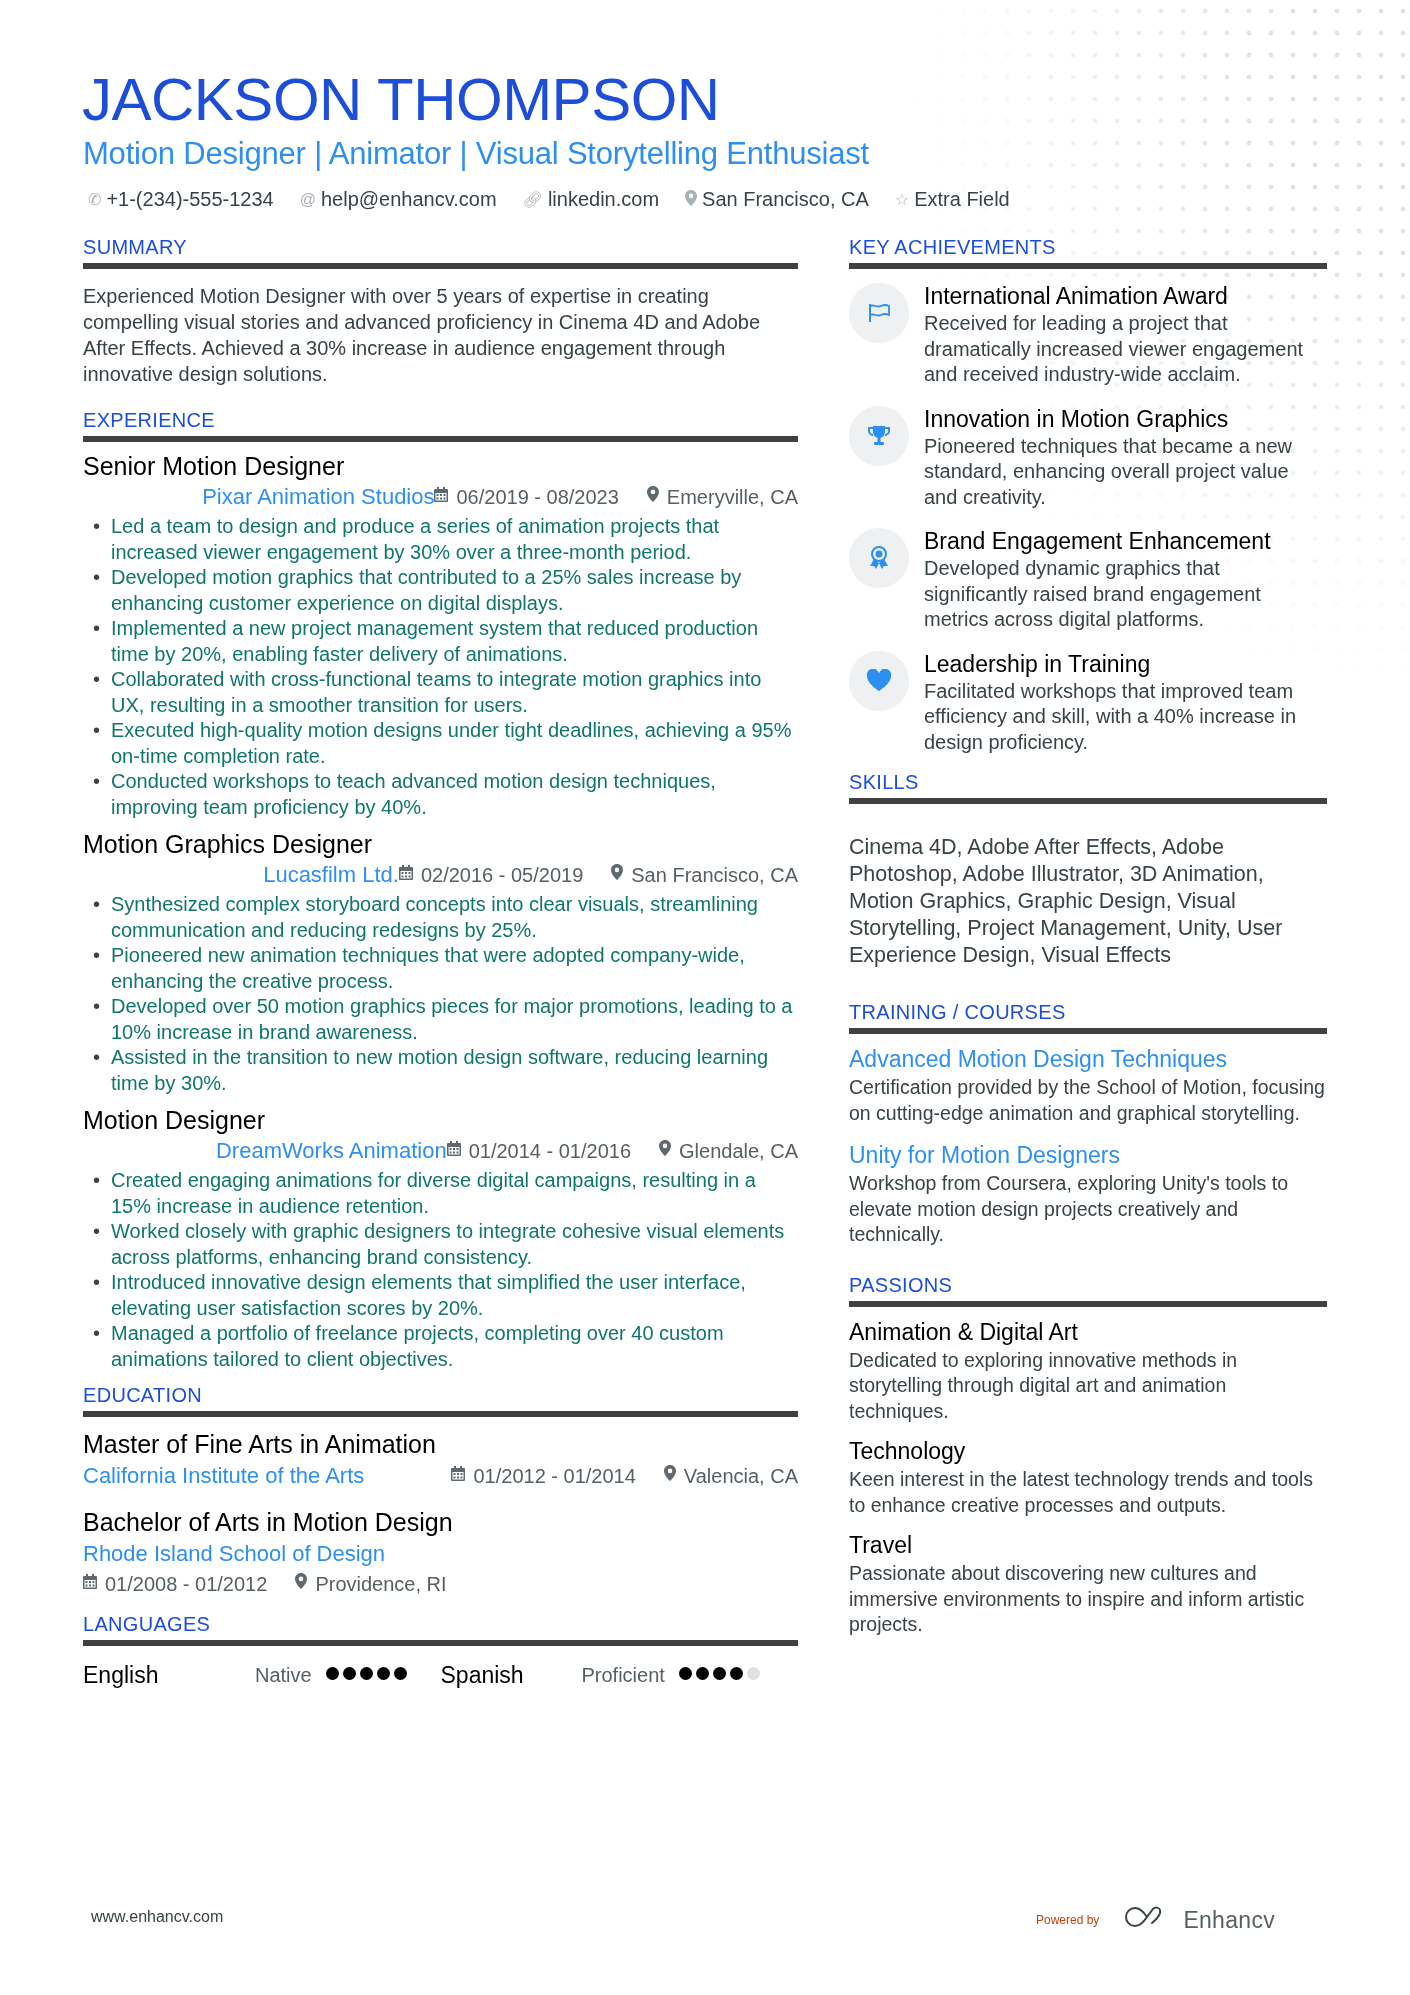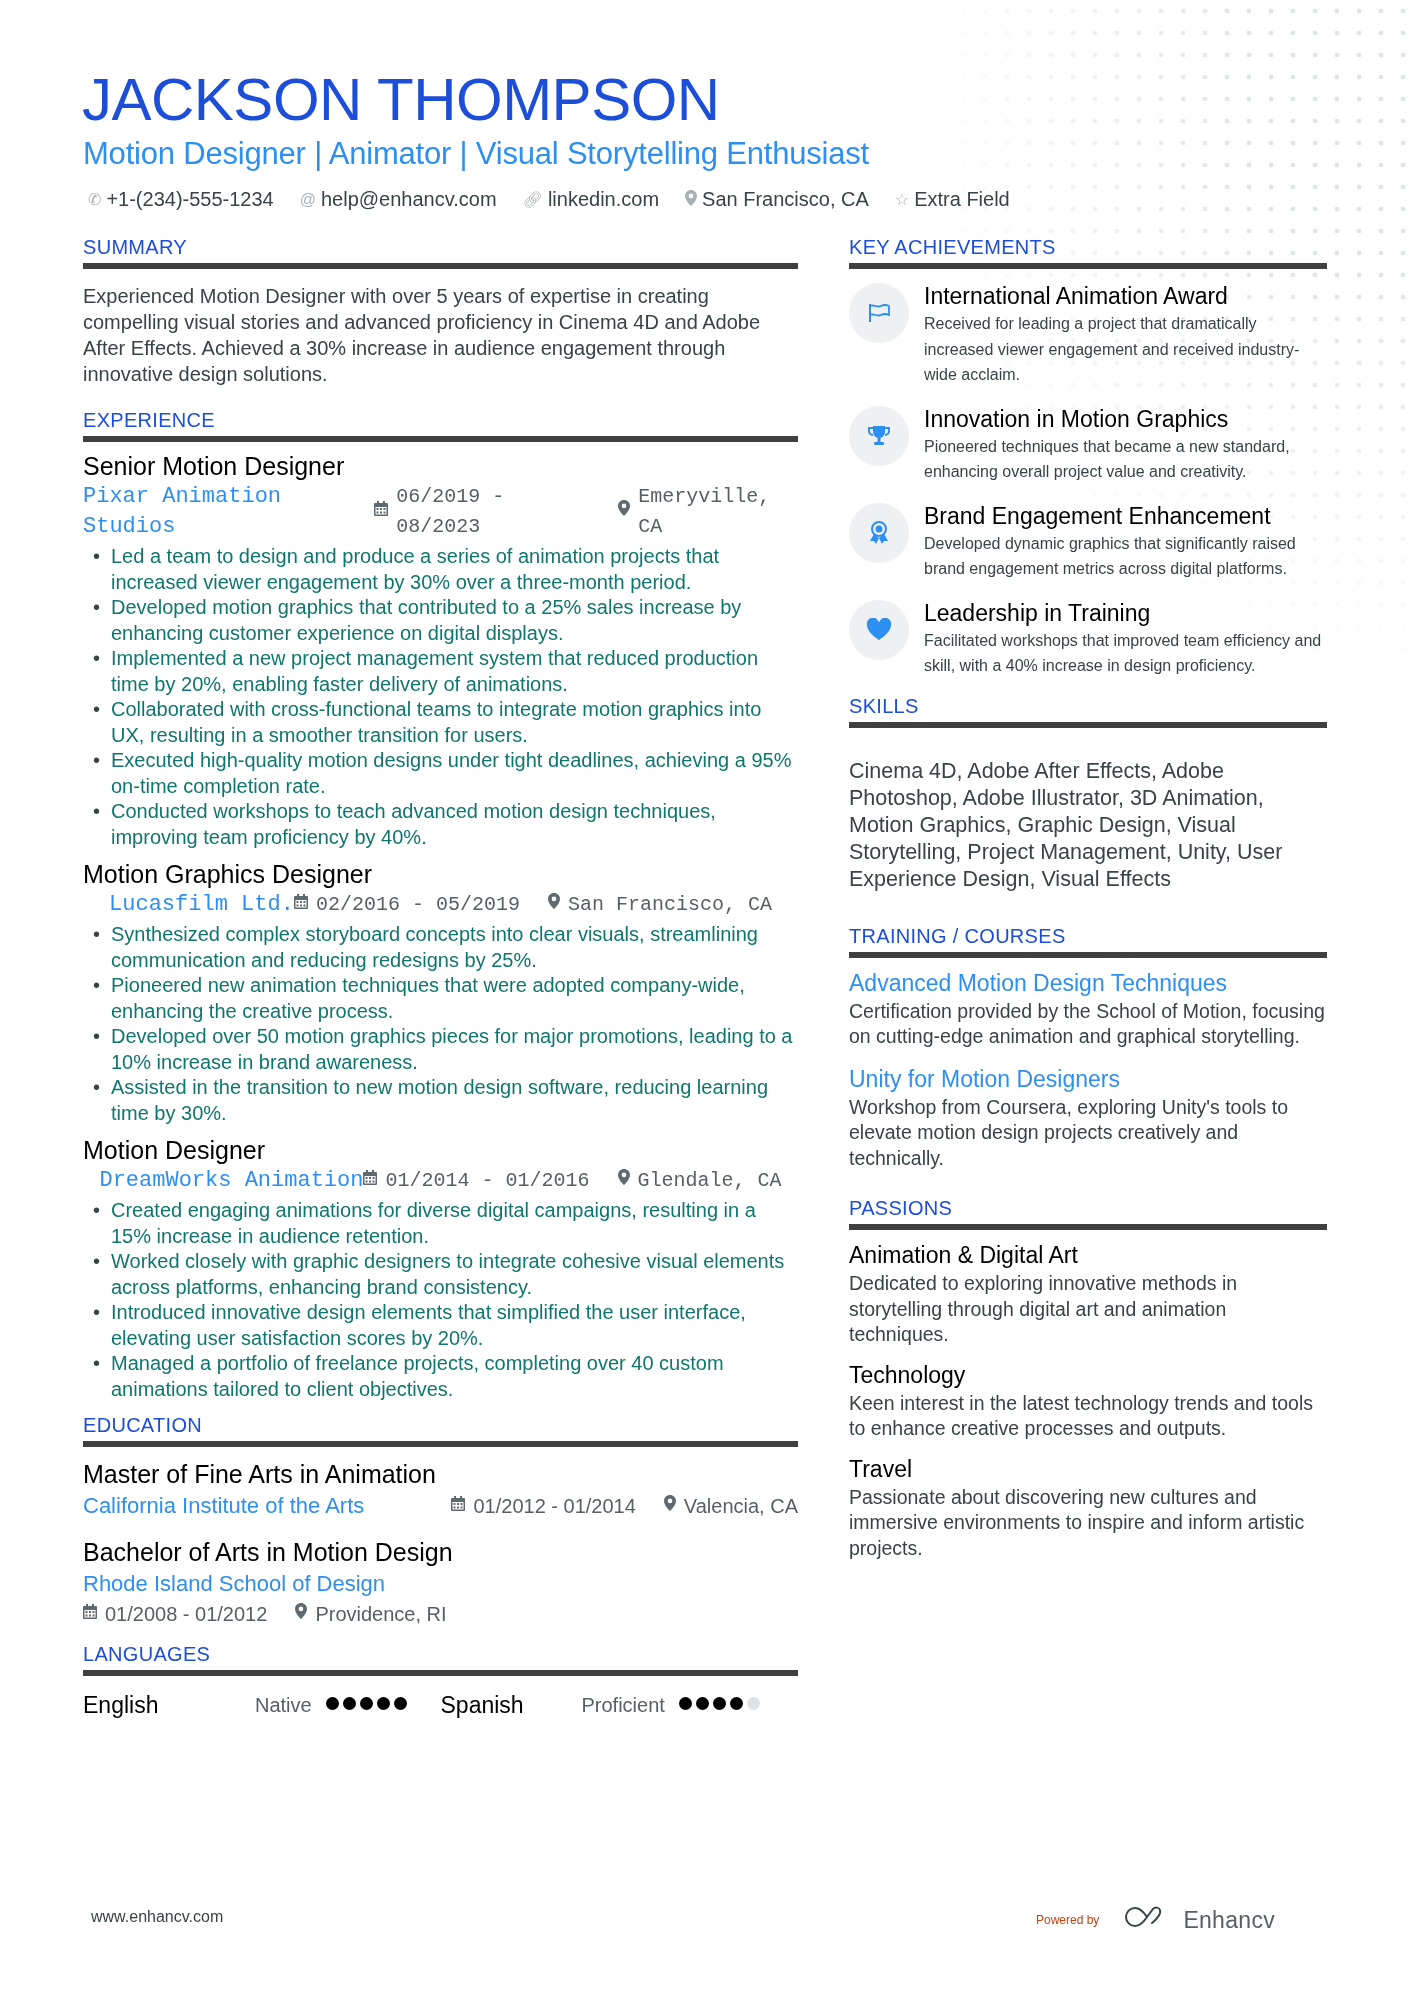--- a/index.html
+++ b/index.html
@@ -24,21 +24,21 @@
   .col-left { position: absolute; left: 83px; top: 236px; width: 715px; }
   .col-right { position: absolute; left: 849px; top: 236px; width: 478px; }
 
   .sec-title { font-size: 20px; color: #1d4ed8; letter-spacing: 0.3px; padding-bottom: 4px; border-bottom: 6px solid #404040; margin-bottom: 14px; text-transform: uppercase; }
   .section { margin-bottom: 22px; }
 
   .summary-text { font-size: 20px; line-height: 26px; color: #384347; }
 
   .job { margin-bottom: 8px; }
   .job-title { font-size: 25px; color: #000; line-height: 32px; }
-  .job-meta { display: flex; align-items: center; justify-content: center; line-height: 30px; font-family: Liberation Mono, monospace; }
+  .job-meta { display: flex; align-items: center; justify-content: flex-end; line-height: 30px; }
   .company { font-size: 22px; color: #2d8ff0; }
   .meta-right { display: flex; gap: 28px; font-size: 20px; color: #555f64; }
   .meta-item { display: flex; align-items: center; gap: 8px; }
   .meta-item .ic { font-size: 16px; color: #5f6a70; }
   .bullets { list-style: none; padding-left: 10px; margin-top: 2px; }
   .bullets li { position: relative; padding-left: 18px; font-size: 20px; line-height: 25.5px; color: #0f766e; }
   .bullets li::before { content: "•"; position: absolute; left: 0; top: 0; color: #384347; }
 
   .edu { margin-bottom: 14px; }
   .edu-title { font-size: 25px; color: #000; line-height: 34px; }
@@ -49,21 +49,21 @@
   .lang { display: flex; align-items: center; width: 50%; }
   .lang-name { font-size: 23px; color: #000; width: 172px; }
   .lang-level { font-size: 20px; color: #555f64; margin-right: 14px; }
   .dot { width: 13px; height: 13px; border-radius: 50%; background: #000; display: inline-block; margin-right: 4px; }
   .dot.off { background: #dfe2e4; }
 
   .ach { display: flex; gap: 15px; margin-bottom: 16px; }
   .ach-icon { flex: 0 0 60px; width: 60px; height: 60px; border-radius: 50%; background: #eef0f1; display: flex; align-items: center; justify-content: center; color: #2d8ff0; margin-top: 2px; }
   .ach-body { flex: 1; }
   .ach-title { font-size: 23px; color: #000; line-height: 30px; }
-  .ach-desc { font-size: 16px; line-height: 25.5px; color: #384347; }
+  .ach-desc { font-size: 20px; line-height: 25.5px; color: #384347; }
 
   .skills-text { font-size: 21.5px; line-height: 27px; color: #384347; padding-top: 6px; margin-bottom: 32px; }
 
   .course { margin-bottom: 14px; }
   .course-title { font-size: 23px; color: #2d8ff0; line-height: 31px; }
   .course-desc { font-size: 19.5px; line-height: 25.5px; color: #384347; }
 
   .passion { margin-bottom: 12px; }
   .passion-title { font-size: 23px; color: #000; line-height: 31px; }
   .passion-desc { font-size: 19.5px; line-height: 25.5px; color: #384347; }

